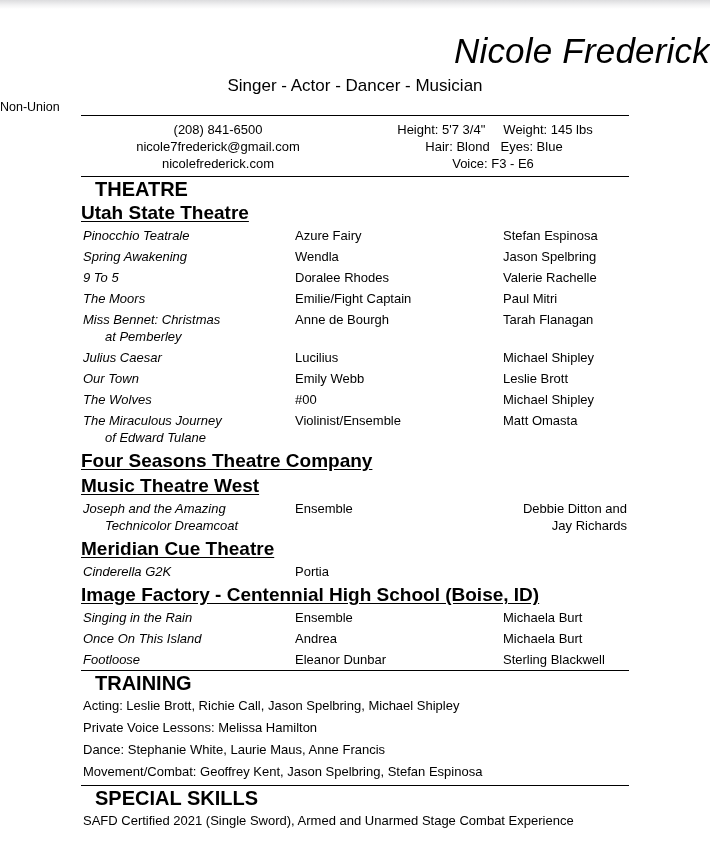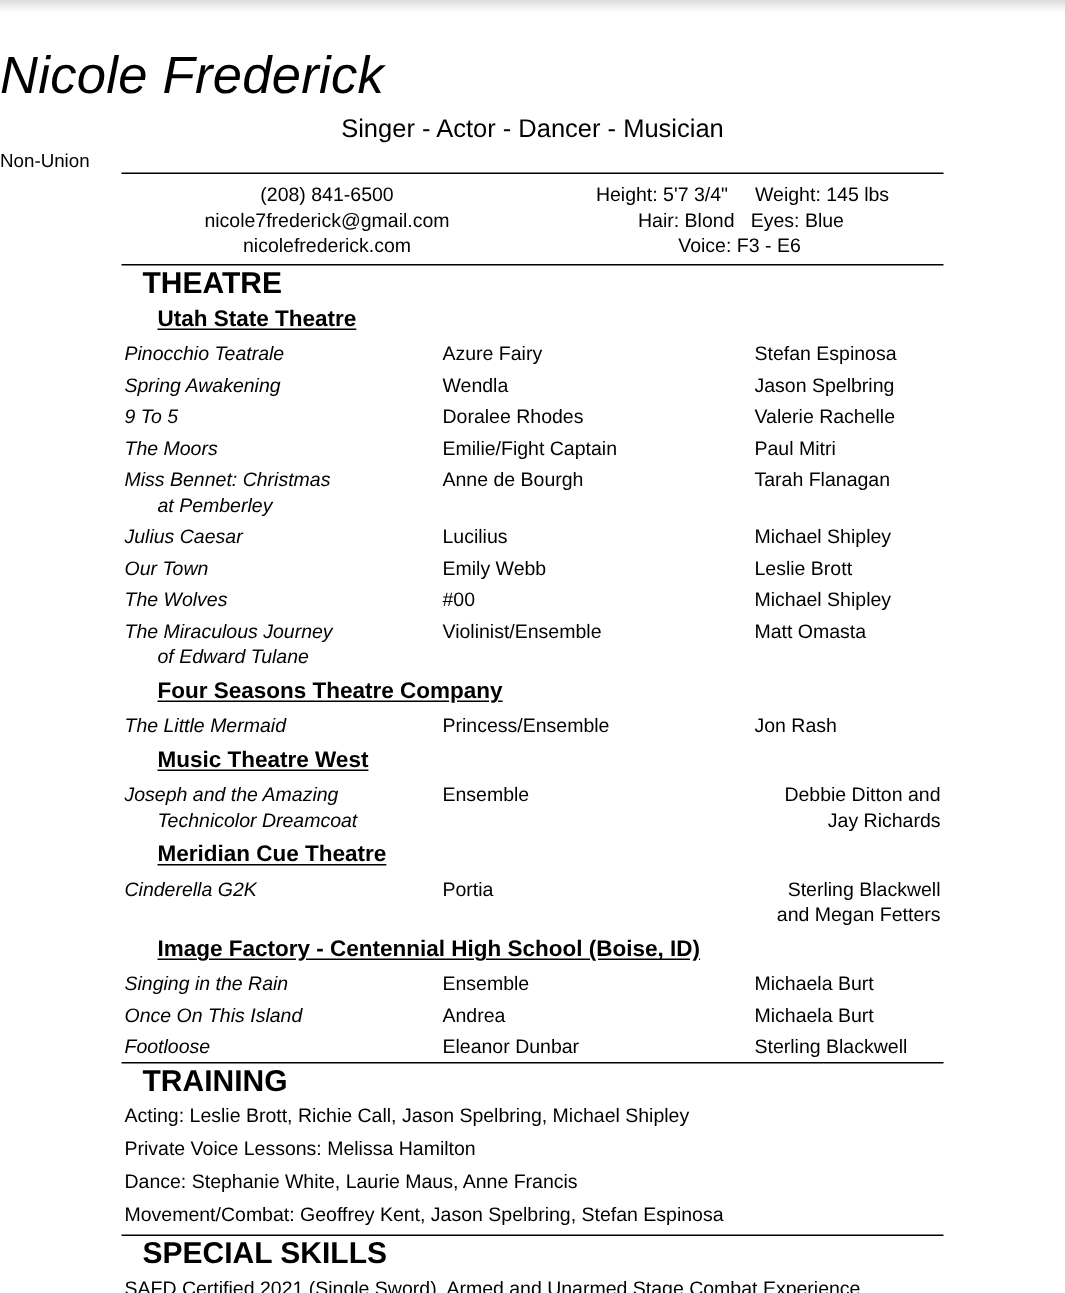--- a/index.html
+++ b/index.html
@@ -26,21 +26,21 @@
     background: linear-gradient(to bottom, #dcdcde 0%, #f2f2f3 55%, #ffffff 100%);
   }
 
   .page {
     position: relative;
     padding: 0;
   }
 
   
   .name {
-    text-align: left;
+    text-align: right;
     font-style: italic;
     font-weight: normal;
     font-size: 35px;
     line-height: 40px;
     letter-spacing: 0.2px;
     margin: 0;
     padding-top: 31px;
   }
   .tagline {
     text-align: center;
@@ -98,28 +98,27 @@
     margin: 0 auto;
   }
   .section-title {
     font-weight: bold;
     font-size: 20px;
     line-height: 20px;
     padding: 2px 0 1px 14px;
   }
   .company {
     font-weight: bold;
-    font-size: 15px;
+    font-size: 19px;
     line-height: 20px;
     text-decoration: underline;
     text-underline-offset: 2px;
     display: inline-block;
     margin-top: 3px;
     margin-bottom: 2px;
-    margin-left: 24px;
   }
   .company-row { margin: 0; }
 
   
   .credit {
     display: flex;
     font-size: 13px;
     line-height: 17px;
     padding: 2px 0 2px 0;
     align-items: flex-start;
@@ -226,36 +225,30 @@
           <div class="c-title"><span>The Wolves</span></div>
           <div class="c-role">#00</div>
           <div class="c-dir">Michael Shipley</div>
         </div>
         <div class="credit">
           <div class="c-title"><span>The Miraculous Journey</span><span class="wrap2">of Edward Tulane</span></div>
           <div class="c-role">Violinist/Ensemble</div>
           <div class="c-dir">Matt Omasta</div>
         </div>
         <div class="company-row"><span class="company">Four Seasons Theatre Company</span></div>
-        <div class="credit">
-          <div class="c-title"><span>The Little Mermaid</span></div>
-          <div class="c-role">Princess/Ensemble</div>
-          <div class="c-dir">Jon Rash</div>
-        </div>
         <div class="company-row"><span class="company">Music Theatre West</span></div>
         <div class="credit">
           <div class="c-title"><span>Joseph and the Amazing</span><span class="wrap2">Technicolor Dreamcoat</span></div>
           <div class="c-role">Ensemble</div>
           <div class="c-dir wide">Debbie Ditton and Jay Richards</div>
         </div>
         <div class="company-row"><span class="company">Meridian Cue Theatre</span></div>
         <div class="credit">
           <div class="c-title"><span>Cinderella G2K</span></div>
           <div class="c-role">Portia</div>
-          <div class="c-dir wide">Sterling Blackwell and Megan Fetters</div>
         </div>
         <div class="company-row"><span class="company">Image Factory - Centennial High School (Boise, ID)</span></div>
         <div class="credit">
           <div class="c-title"><span>Singing in the Rain</span></div>
           <div class="c-role">Ensemble</div>
           <div class="c-dir">Michaela Burt</div>
         </div>
         <div class="credit">
           <div class="c-title"><span>Once On This Island</span></div>
           <div class="c-role">Andrea</div>

